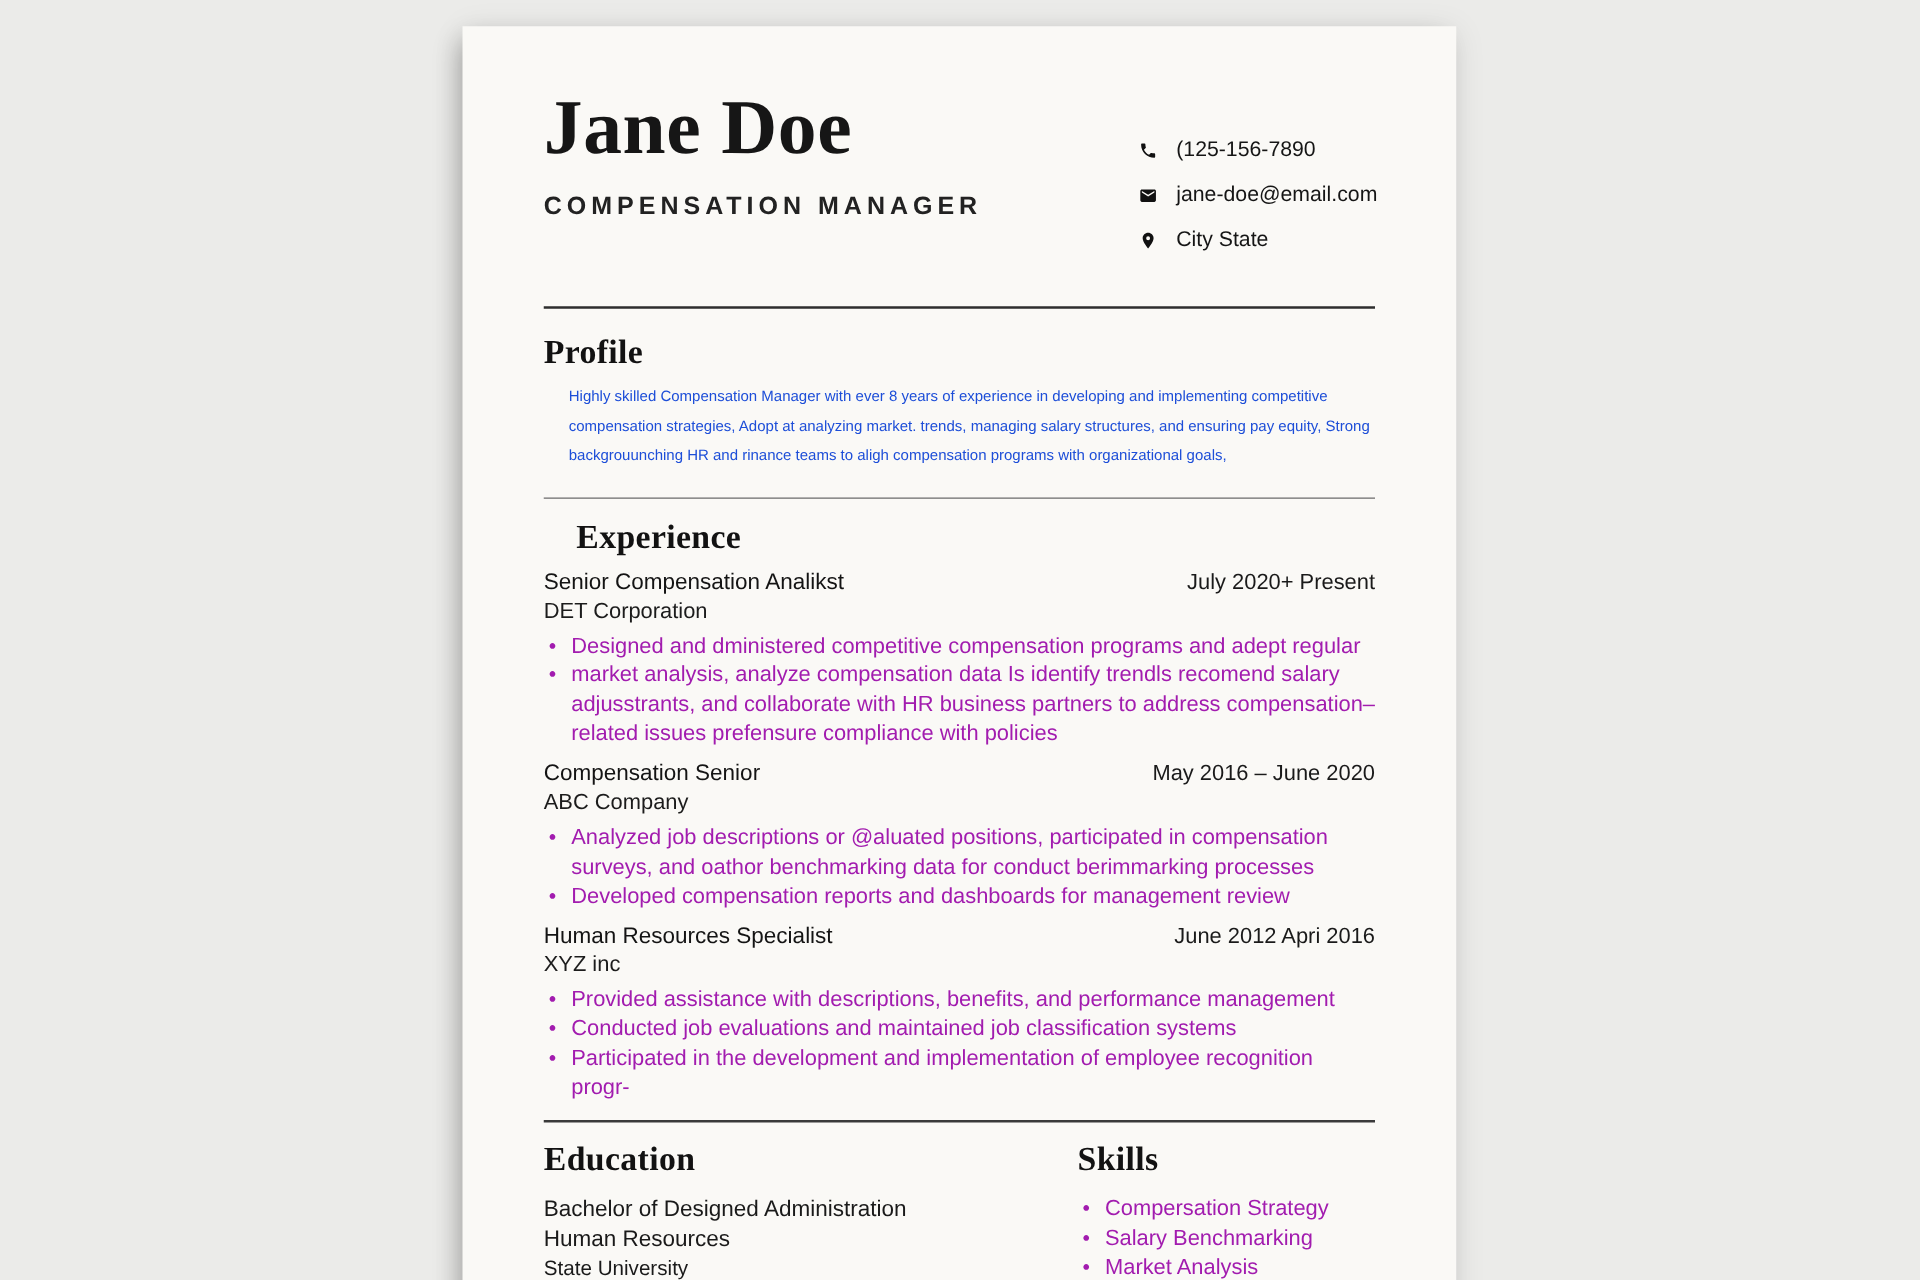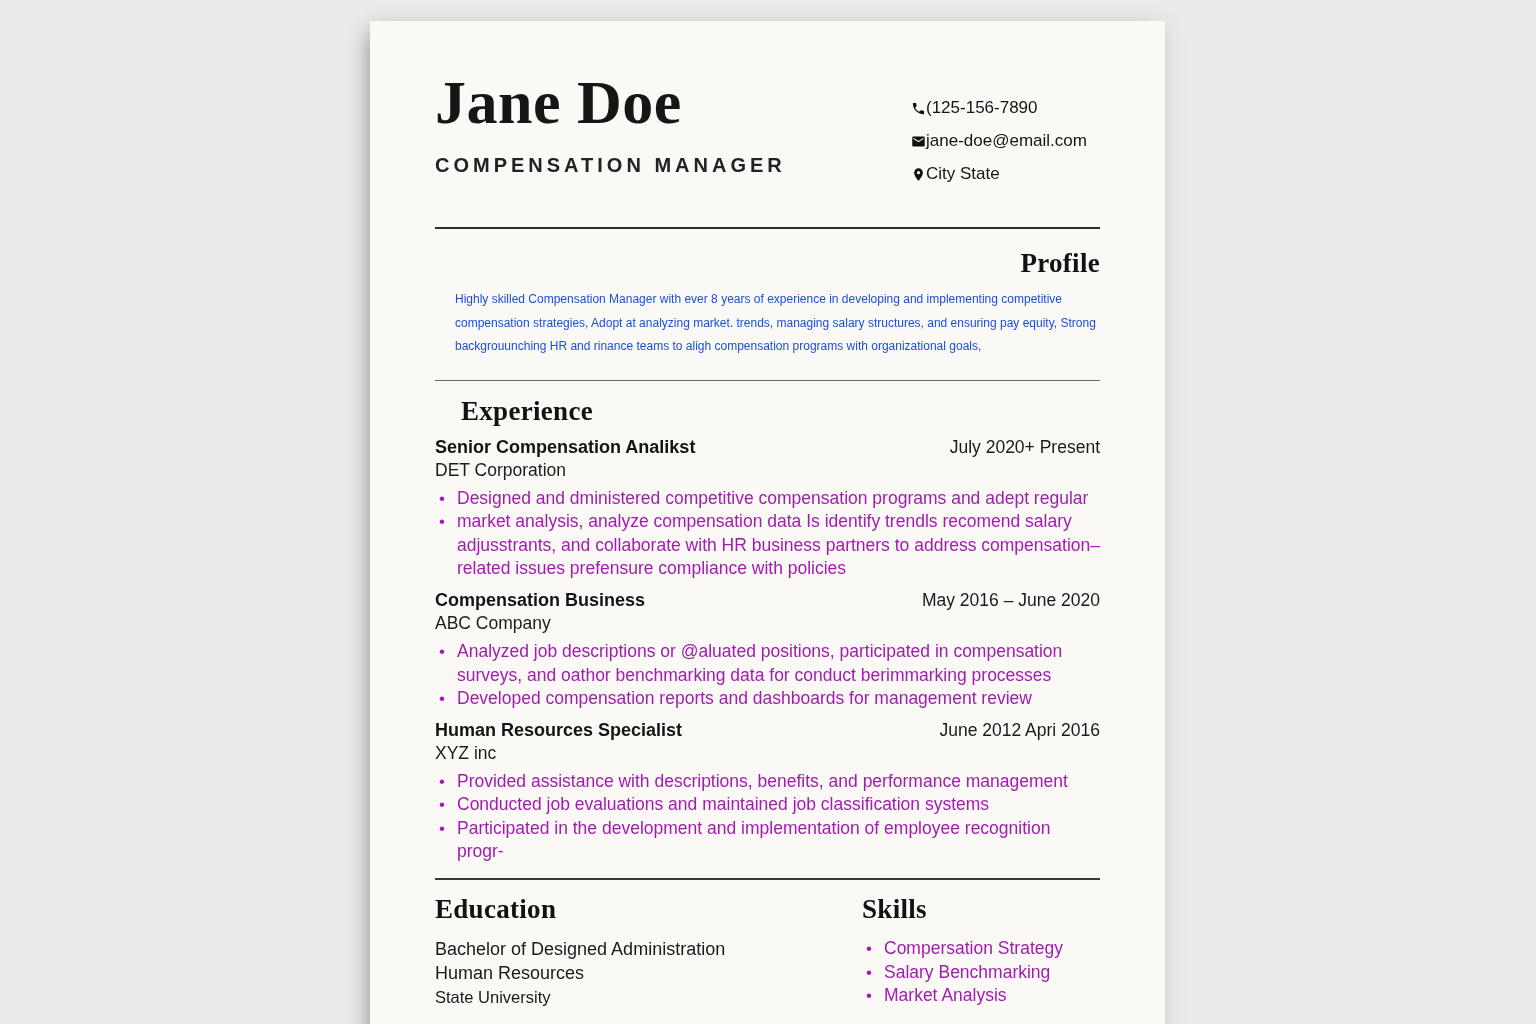--- a/index.html
+++ b/index.html
@@ -32,53 +32,53 @@
     color: #161616;
   }
   .subtitle {
     margin-top: 21px;
     font-size: 20px;
     font-weight: 700;
     letter-spacing: 4px;
     color: #222;
   }
   .contact { margin-top: 25px; width: 190px; }
-  .contact-row { display: flex; align-items: center; height: 24px; margin-bottom: 9px; }
+  .contact-row { display: flex; align-items: center; gap: 15px; height: 24px; margin-bottom: 9px; margin-top: 12px; }
   .contact-row .cicon { width: 16px; height: 16px; flex: 0 0 16px; display: flex; align-items: center; justify-content: center; }
   .contact-row .cicon svg { width: 15px; height: 15px; fill: #111; }
   .contact-text { font-size: 17px; color: #151515; white-space: nowrap; }
 
   
   .rule-heavy { border: none; border-top: 2px solid #2e2e2e; margin-top: 32px; }
   .rule-thin  { border: none; border-top: 1px solid #6b6b6b; margin-top: 21px; }
   .rule-med   { border: none; border-top: 2px solid #3a3a3a; margin-top: 15px; }
 
   
   .section-heading {
     font-family: "Liberation Serif", serif;
     font-weight: 700;
     font-size: 27px;
     color: #121212;
     letter-spacing: 0.3px;
   }
-  .profile-heading { margin-top: 19px; text-align: right; }
+  .profile-heading { margin-top: 19px; }
   .profile-text {
     margin-top: 9px;
     font-size: 12px;
     line-height: 23.7px;
     color: #1d4ed8;
     max-width: 665px;
     margin-left: 20px;
   }
 
   .experience-heading { margin-top: 15px; margin-left: 26px; }
 
   .job { margin-top: 10px; }
   .job-head { display: flex; justify-content: space-between; align-items: baseline; }
-  .job-title { font-size: 18px; font-weight: 700; color: #141414; text-align: center; }
+  .job-title { font-size: 18px; font-weight: 400; color: #141414; text-align: center; }
   .job-dates { font-size: 17.5px; color: #1a1a1a; }
   .job-company { font-size: 17.5px; margin-top: 2px; color: #1c1c1c; }
 
   ul.bullets { list-style: none; margin-top: 6px; }
   ul.bullets li {
     position: relative;
     padding-left: 22px;
     font-size: 17.5px;
     line-height: 23.3px;
     color: #a21caf;
@@ -155,21 +155,21 @@
       </div>
       <div class="job-company">DET Corporation</div>
       <ul class="bullets">
         <li>Designed and dministered competitive compensation programs and adept regular</li>
         <li>market analysis, analyze compensation data Is identify trendls recomend salary adjusstrants, and collaborate with HR business partners to address compensation–related issues prefensure compliance with policies</li>
       </ul>
     </div>
 
     <div class="job">
       <div class="job-head">
-        <span class="job-title">Compensation Business</span>
+        <span class="job-title">Compensation Senior</span>
         <span class="job-dates">May 2016 – June 2020</span>
       </div>
       <div class="job-company">ABC Company</div>
       <ul class="bullets">
         <li>Analyzed job descriptions or @aluated positions, participated in compensation surveys, and oathor benchmarking data for conduct berimmarking processes</li>
         <li>Developed compensation reports and dashboards for management review</li>
       </ul>
     </div>
 
     <div class="job">

